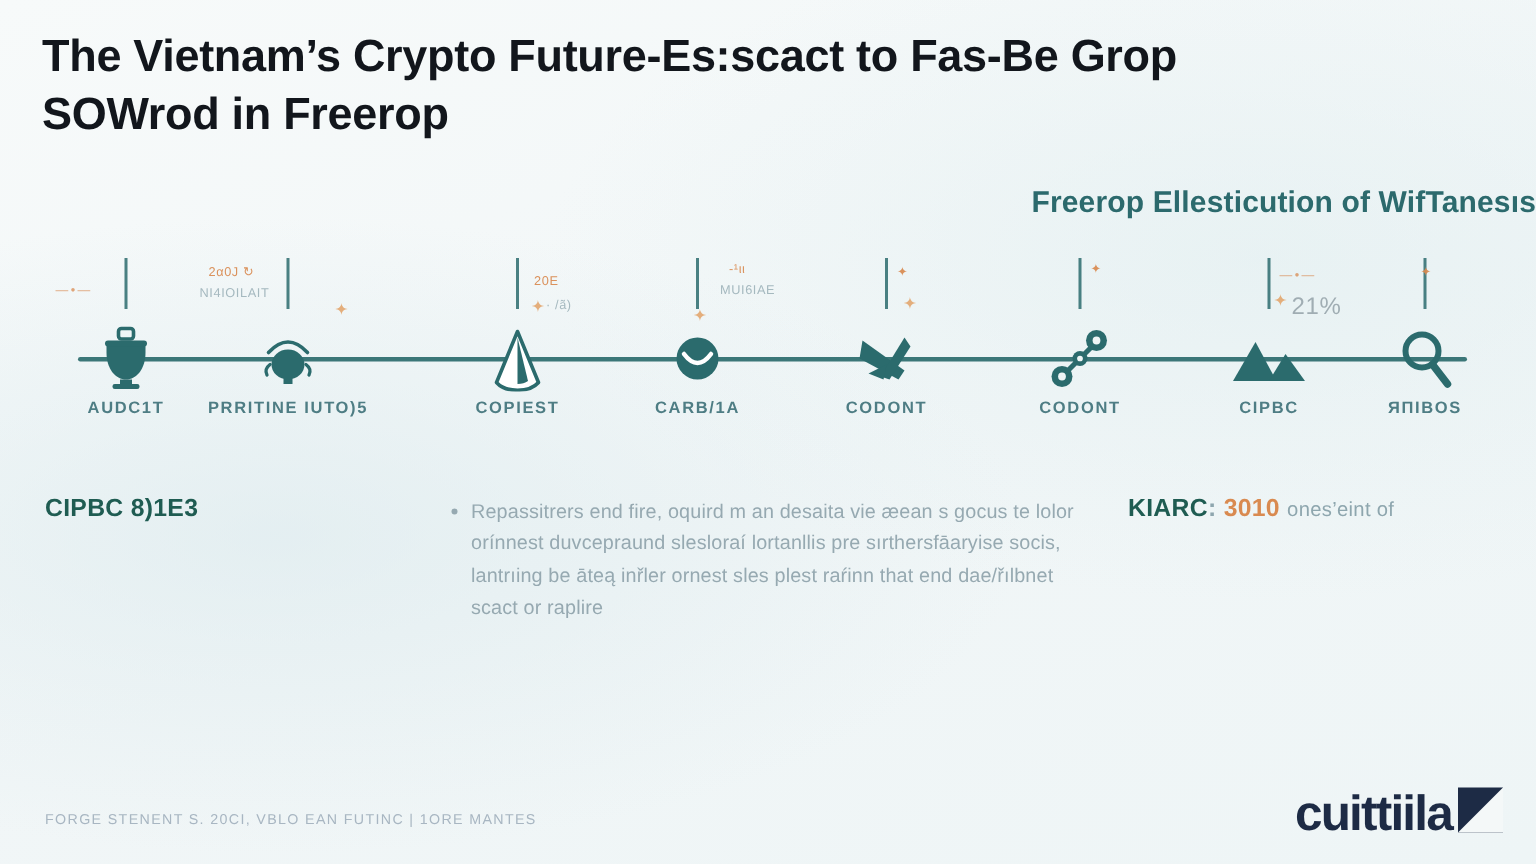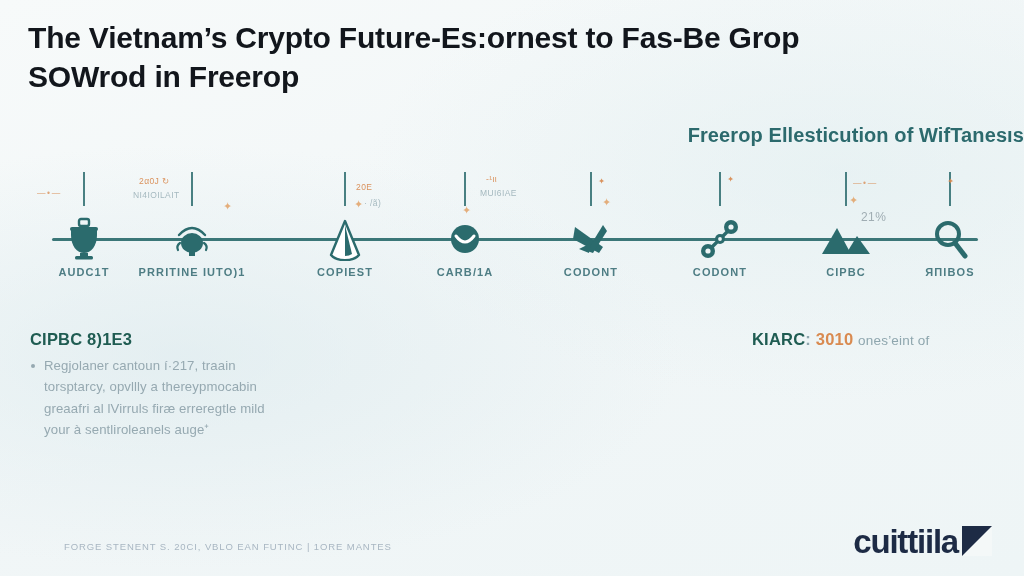--- a/index.html
+++ b/index.html
@@ -83,46 +83,45 @@
   }
   .col-1{left:30px;width:250px;}
   .col-2{left:300px;width:430px;}
   .col-3{left:752px;width:252px;}
   .col-2 h3{white-space:nowrap;}
   
   .footer{
     position:absolute;left:30px;bottom:24px;
     font-size:9.5px;letter-spacing:.9px;color:#a8b6c2;
     white-space:nowrap;
-    margin-left:34px;
   }
   .logo{
-    position:absolute;right:32px;bottom:18px;
-    display:flex;align-items:center;gap:4px;
+    position:absolute;right:22px;bottom:18px;
+    display:flex;align-items:flex-start;gap:4px;
   }
   .logo .word{
     font-size:33px;font-weight:700;color:#1d2b45;
     letter-spacing:-1.2px;line-height:1;
   }
   .logo .mark{
     width:30px;height:30px;background:#1d2b45;position:relative;
     margin-bottom:2px;
   }
   .logo .mark:after{
     content:"";position:absolute;left:0;top:0;
     border-left:30px solid transparent;border-bottom:30px solid #f4f8f8;
   }
 </style>
 </head>
 <body>
 
 <div class="canvas">
 
   <div class="title">
-    <span>The Vietnam’s Crypto Future-Es:ornest to Fas-Be Grop</span>
+    <span>The Vietnam’s Crypto Future-Es:scact to Fas-Be Grop</span>
     <br>
     <span>SOWrod in Freerop</span>
   </div>
 
   <div class="subtitle">Freerop Ellesticution of WifTanesıs</div>
 
   <div class="timeline">
     <div class="axis"></div>
 
     <div class="node" style="left:84px">
@@ -147,21 +146,21 @@
       <div class="glyph">
         <svg width="46" height="40" viewBox="0 0 46 40">
           <path d="M10 16 q13 -14 26 0" fill="none" stroke="#2b6b6d" stroke-width="2.4" stroke-linecap="round"></path>
           <ellipse cx="23" cy="24" rx="11" ry="10" fill="#2b6b6d"></ellipse>
           <path d="M11 24 q-4 3 -2 7" fill="none" stroke="#2b6b6d" stroke-width="2.2" stroke-linecap="round"></path>
           <path d="M35 24 q4 3 2 7" fill="none" stroke="#2b6b6d" stroke-width="2.2" stroke-linecap="round"></path>
           <rect x="20" y="33" width="6" height="4" fill="#2b6b6d"></rect>
         </svg>
       </div>
       <div class="spark" style="left:96px;top:30px">✦</div>
-      <div class="nlabel">PRRITINE IUTO)1</div>
+      <div class="nlabel">PRRITINE IUTO)5</div>
     </div>
 
     <div class="node" style="left:345px">
       <div class="tick"></div>
       <div class="ann" style="left:76px;top:12px">20Ε</div>
       <div class="ann grey" style="left:84px;top:28px">· /ã)</div>
       <div class="glyph">
         <svg width="44" height="44" viewBox="0 0 44 44">
           <path d="M22 4 L36 38 A16 10 0 0 1 8 38 Z" fill="#ffffff" stroke="#2b6b6d" stroke-width="2.4" stroke-linejoin="round"></path>
           <path d="M22 8 L29 37 A9 5 0 0 1 22 39 Z" fill="#2b6b6d"></path>
@@ -212,21 +211,21 @@
           <circle cx="11" cy="35" r="7" fill="#2b6b6d"></circle>
           <circle cx="11" cy="35" r="2.6" fill="#eef5f6"></circle>
         </svg>
       </div>
       <div class="nlabel">CODONT</div>
     </div>
 
     <div class="node" style="left:846px">
       <div class="tick"></div>
       <div class="ann dash" style="left:72px;top:8px">—•—</div>
-      <div class="ann" style="left:80px;top:40px;font-size:12px;color:#9aa8ae">21%</div>
+      <div class="ann" style="left:80px;top:26px;font-size:16px;color:#9aa8ae">21%</div>
       <div class="spark" style="left:68px;top:24px">✦</div>
       <div class="glyph">
         <svg width="52" height="34" viewBox="0 0 52 34">
           <path d="M2 32 L17 6 L31 32 Z" fill="#2b6b6d"></path>
           <path d="M26 32 L37 14 L50 32 Z" fill="#2b6b6d"></path>
         </svg>
       </div>
       <div class="nlabel">CIPBC</div>
     </div>
 
@@ -244,26 +243,26 @@
   </div>
 
   <div class="cols">
 
     <div class="col col-1">
       <h3>
         <span>CIPBC 8)1E3</span>
         <span class="num"></span>
         <span class="tail"></span>
       </h3>
+    </div>
+
+    <div class="col col-2">
       <ul>
-        <li>Regjolaner cantoun í·217, traain torsptarcy, opvllly a thereypmocabin greaafri al lVirruls firæ erreregtle mild your à sentliroleanels auge⁺</li>
+        <li>Repassitrers end fire, oquird m an desaita vie æean s gocus te lolor orínnest duvcepraund slesloraí lortanllis pre sırthersfāaryise socis, lantrıing be āteą inřler ornest sles plest raŕinn that end dae/řılbnet scact or raplire</li>
       </ul>
-    </div>
-
-    <div class="col col-2">
     </div>
 
     <div class="col col-3">
       <h3>
         <span>KIARC</span><span style="color:#8ea6ae">:</span>
         <span class="num">3010</span>
         <span class="tail">ones’eint of</span>
       </h3>
     </div>
 

